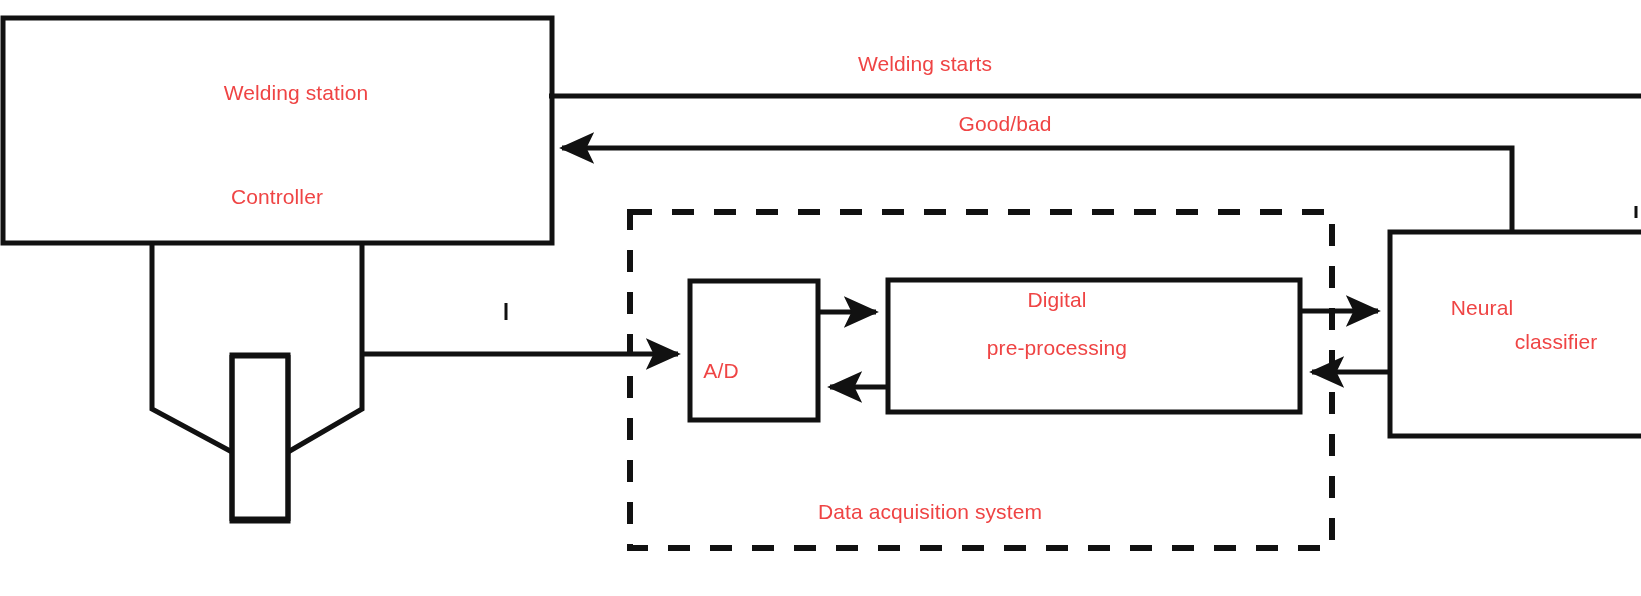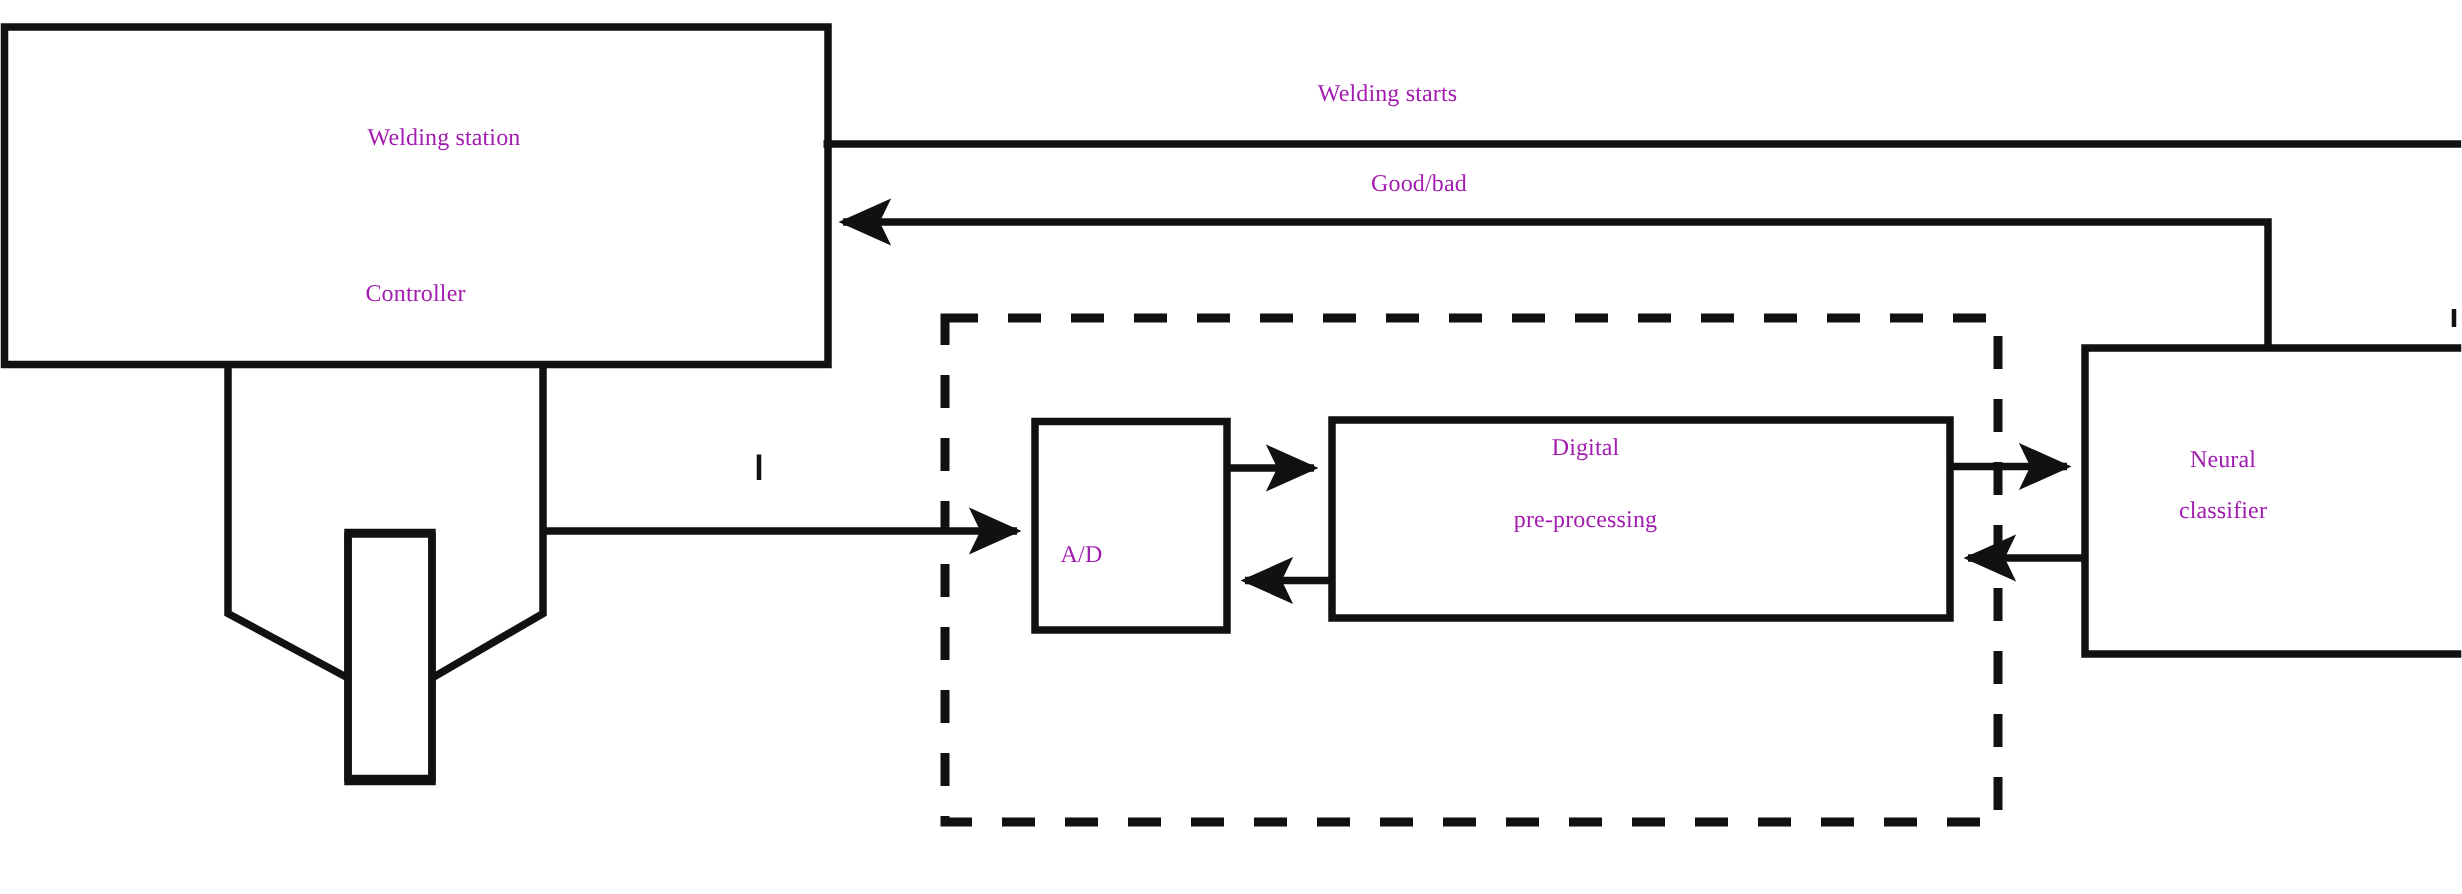--- a/index.html
+++ b/index.html
@@ -19,23 +19,23 @@
   #diagram-svg {
     position: absolute;
     left: 0;
     top: 0;
     width: 1641px;
     height: 596px;
     display: block;
   }
   .dia-label {
     position: absolute;
-    color: #a21caf;
-    font-family: Liberation Serif, serif;
-    font-size: 16px;
+    color: #ef4444;
+    font-family: Liberation Sans, sans-serif;
+    font-size: 21px;
     line-height: 27px;
     white-space: pre;
     text-align: center;
     transform: translate(-50%, -50%);
     letter-spacing: 0.1px;
   }
 </style>
 </head>
 <body>
 
@@ -88,26 +88,27 @@
 
     <line x1="1636" y1="206" x2="1636" y2="218" stroke="#111111" stroke-width="3"></line>
   </svg>
 
   <div class="dia-label" style="left:277px; top:92px;margin-left:19px;">Welding station</div>
 
   <div class="dia-label" style="left:277px; top:196px;">Controller</div>
 
   <div class="dia-label" style="left:925px; top:63px;">Welding starts</div>
 
-  <div class="dia-label" style="left:946px; top:123px;">Good/bad</div>
+  <div class="dia-label" style="left:1005px; top:123px;">Good/bad</div>
 
   <div class="dia-label" style="left:721px; top:370px;">A/D</div>
 
   <div class="dia-label" style="left:1057px; top:299px;">Digital</div>
 
   <div class="dia-label" style="left:1057px; top:347px;">pre-processing</div>
 
   <div class="dia-label" style="left:1482px; top:307px;text-align:center;">Neural</div>
 
-  <div class="dia-label" style="left:1482px; top:341px;">classifier</div>
+  <div class="dia-label" style="left:1556px; top:341px;">classifier</div>
 
+  <div class="dia-label" style="left:930px; top:511px;">Data acquisition system</div>
 
 </div>
 
 </body></html>

